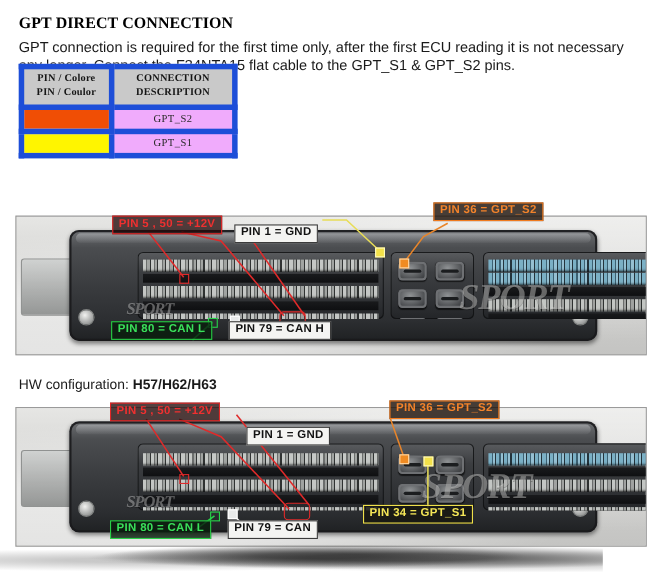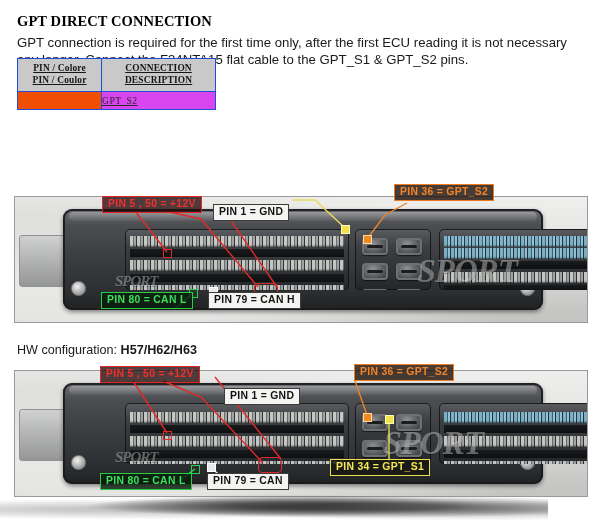--- a/index.html
+++ b/index.html
@@ -21,36 +21,36 @@
     font-size:13.2px;line-height:17px;color:#1a1a1a;
   }
 
   
   .pin-table{
     position:absolute;left:17px;top:58px;width:199px;
     border-collapse:collapse;background:#fff;
     border:1px solid #4a4a4a;
   }
   .pin-table td,.pin-table th{
-    border:1px solid #1d4ed8;padding:0;vertical-align:middle;text-decoration:underline;
+    border:5px solid #1d4ed8;padding:0;vertical-align:middle;
   }
   .pin-table thead th{
     background:#c9c9c9;
     font-family:"Liberation Serif", serif;
     font-weight:bold;font-size:9.4px;line-height:11.5px;
     color:#151515;text-align:center;padding:4px 2px 5px;
     letter-spacing:.2px;
   }
   .col-pin{width:84px;}
   .col-desc{width:113px;}
   .swatch-cell{height:17px;padding:0;}
   .swatch{display:block;width:100%;height:17px;}
   .desc-cell{
-    text-align:left;font-family:"Liberation Serif", serif;
-    font-size:9.6px;color:#2a2a2a;letter-spacing:.4px;background:#d946ef;
+    text-align:center;font-family:"Liberation Serif", serif;
+    font-size:9.6px;color:#2a2a2a;letter-spacing:.4px;background:#f0abfc;
     height:17px;
   }
 
   
   .hw-head{
     position:absolute;font-size:12.6px;color:#1a1a1a;white-space:nowrap;
   }
   .hw-head .code{font-weight:bold;}
 
   
@@ -204,20 +204,26 @@
         </th>
       </tr>
     </thead>
     <tbody>
       <tr>
         <td class="swatch-cell">
           <span class="swatch" style="background:#F04E05;"></span>
         </td>
         <td class="desc-cell">GPT_S2</td>
       </tr>
+      <tr>
+        <td class="swatch-cell">
+          <span class="swatch" style="background:#FFF500;"></span>
+        </td>
+        <td class="desc-cell">GPT_S1</td>
+      </tr>
     </tbody>
   </table>
 
 
   <div class="ecu-panel" style="top:196px;height:125px;">
     <div class="ecu-inner">
       <div class="backdrop"></div>
 
       <div class="ear left"></div>
       <div class="ear right"></div>

